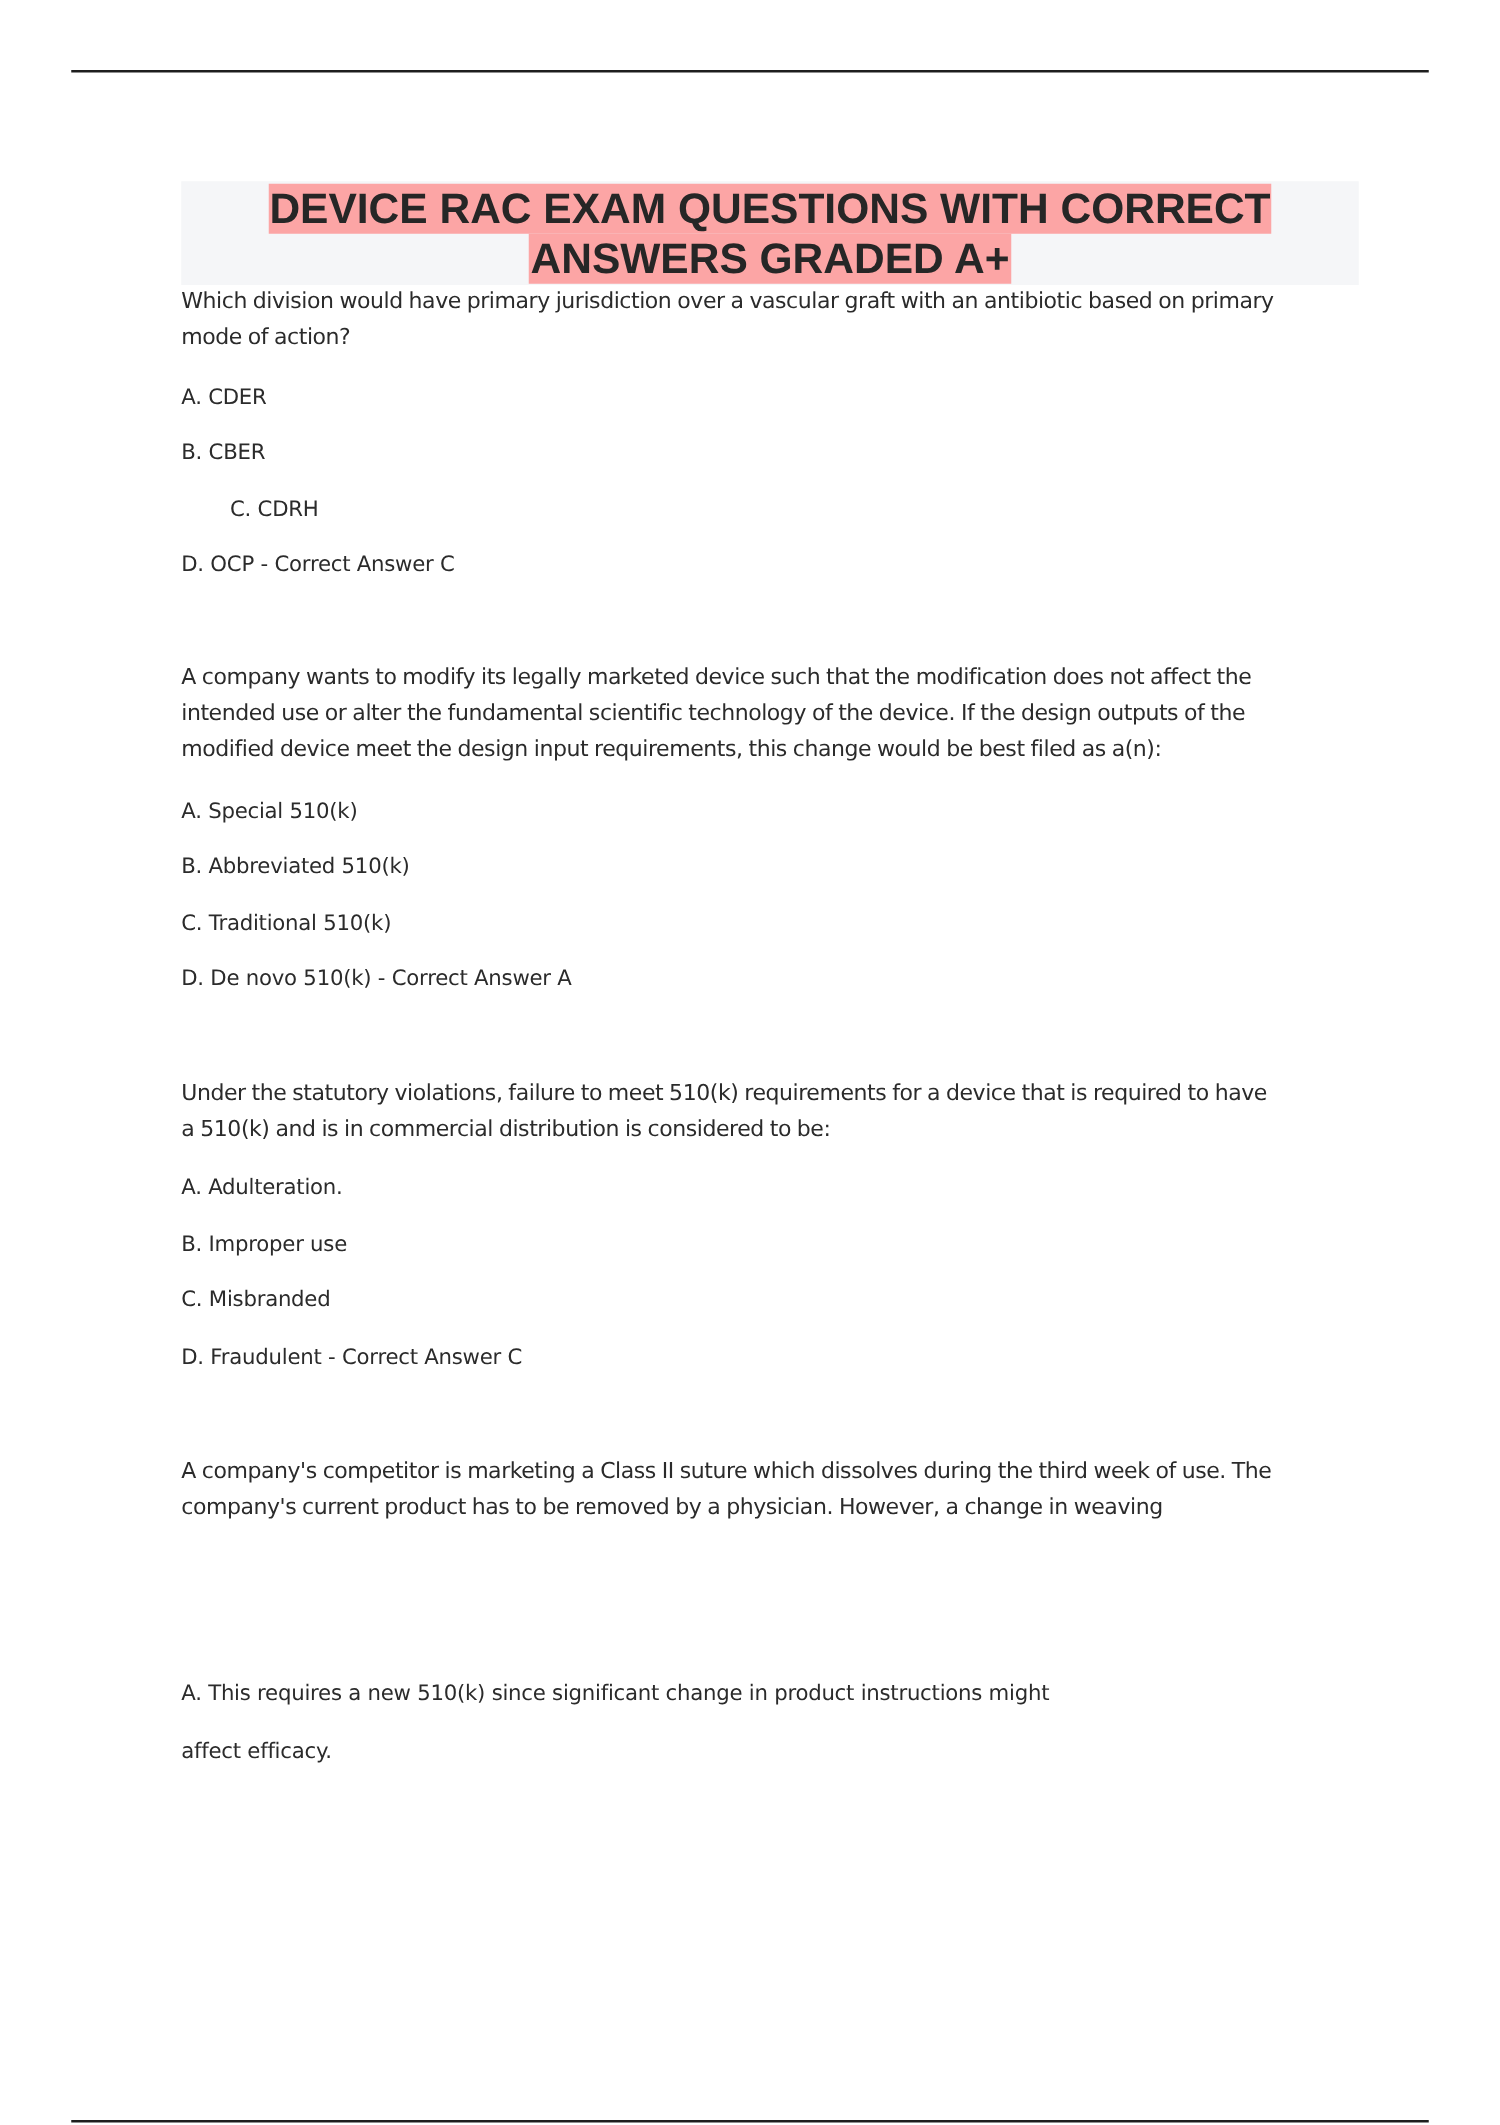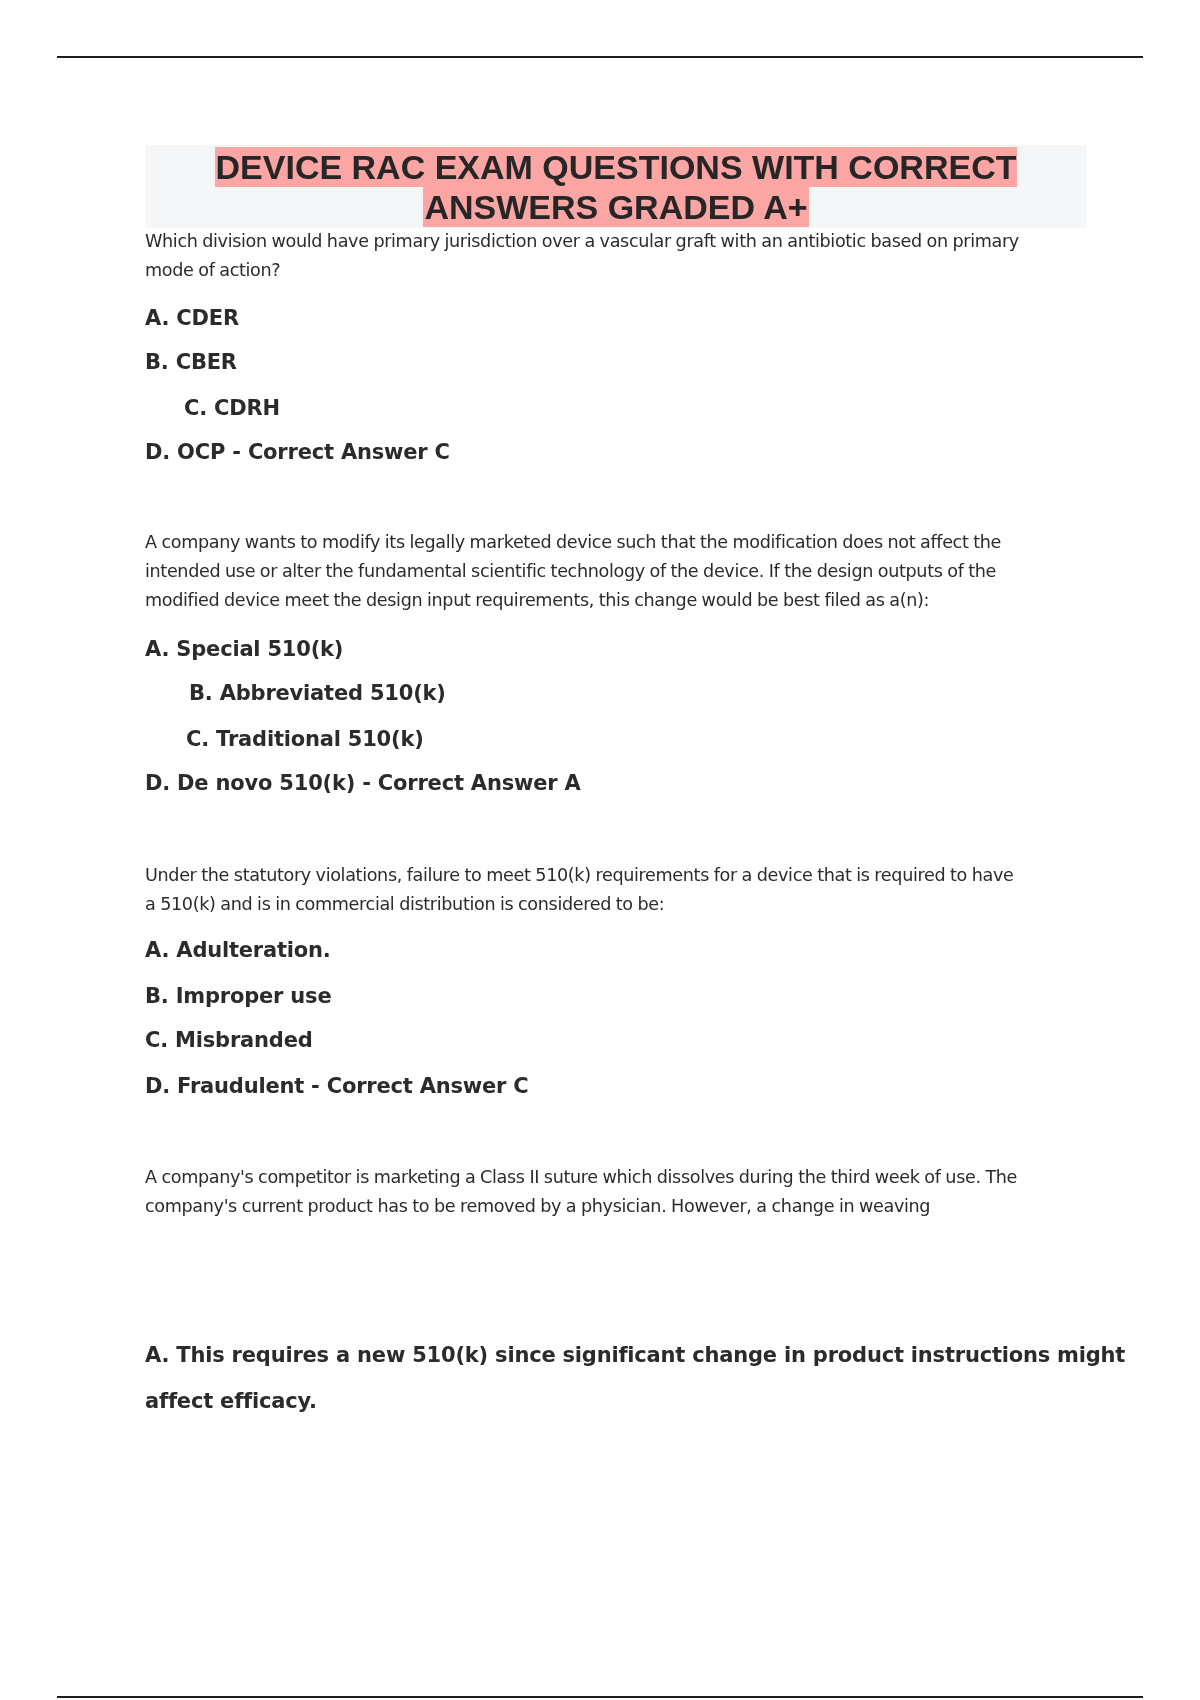--- a/index.html
+++ b/index.html
@@ -53,25 +53,24 @@
       width: 945px;
       font-size: 17.6px;
       line-height: 29px;
       color: #2b2b2b;
       letter-spacing: -0.35px;
       word-spacing: -0.5px;
     }
     .opt {
       position: absolute;
       left: 145px;
-      font-size: 21px;
+      font-size: 17px;
       line-height: 24px;
       color: #2b2b2b;
       letter-spacing: -0.2px;
-      font-weight: bold;
     }
   </style>
 </head>
 <body>
 
 <div class="rule top"></div>
 
 <div class="title-box">
   <span class="title-line l1">DEVICE RAC EXAM QUESTIONS WITH CORRECT</span><br>
   <span class="title-line l2">ANSWERS GRADED A+</span>
@@ -85,22 +84,22 @@
 <div class="opt" style="top:350px;">B. CBER</div>
 <div class="opt" style="top:396px;margin-left:39px;">C. CDRH</div>
 <div class="opt" style="top:440px;">D. OCP - Correct Answer C</div>
 
 <div class="q-text" style="top:528px;">
   <div>A company wants to modify its legally marketed device such that the modification does not affect the</div>
   <div>intended use or alter the fundamental scientific technology of the device. If the design outputs of the</div>
   <div>modified device meet the design input requirements, this change would be best filed as a(n):</div>
 </div>
 <div class="opt" style="top:637px;">A. Special 510(k)</div>
-<div class="opt" style="top:681px;margin-left:44px;">B. Abbreviated 510(k)</div>
-<div class="opt" style="top:727px;margin-left:41px;">C. Traditional 510(k)</div>
+<div class="opt" style="top:681px;">B. Abbreviated 510(k)</div>
+<div class="opt" style="top:727px;">C. Traditional 510(k)</div>
 <div class="opt" style="top:771px;">D. De novo 510(k) - Correct Answer A</div>
 
 <div class="q-text" style="top:861px;">
   <div>Under the statutory violations, failure to meet 510(k) requirements for a device that is required to have</div>
   <div>a 510(k) and is in commercial distribution is considered to be:</div>
 </div>
 <div class="opt" style="top:938px;">A. Adulteration.</div>
 <div class="opt" style="top:984px;">B. Improper use</div>
 <div class="opt" style="top:1028px;">C. Misbranded</div>
 <div class="opt" style="top:1074px;">D. Fraudulent - Correct Answer C</div>

